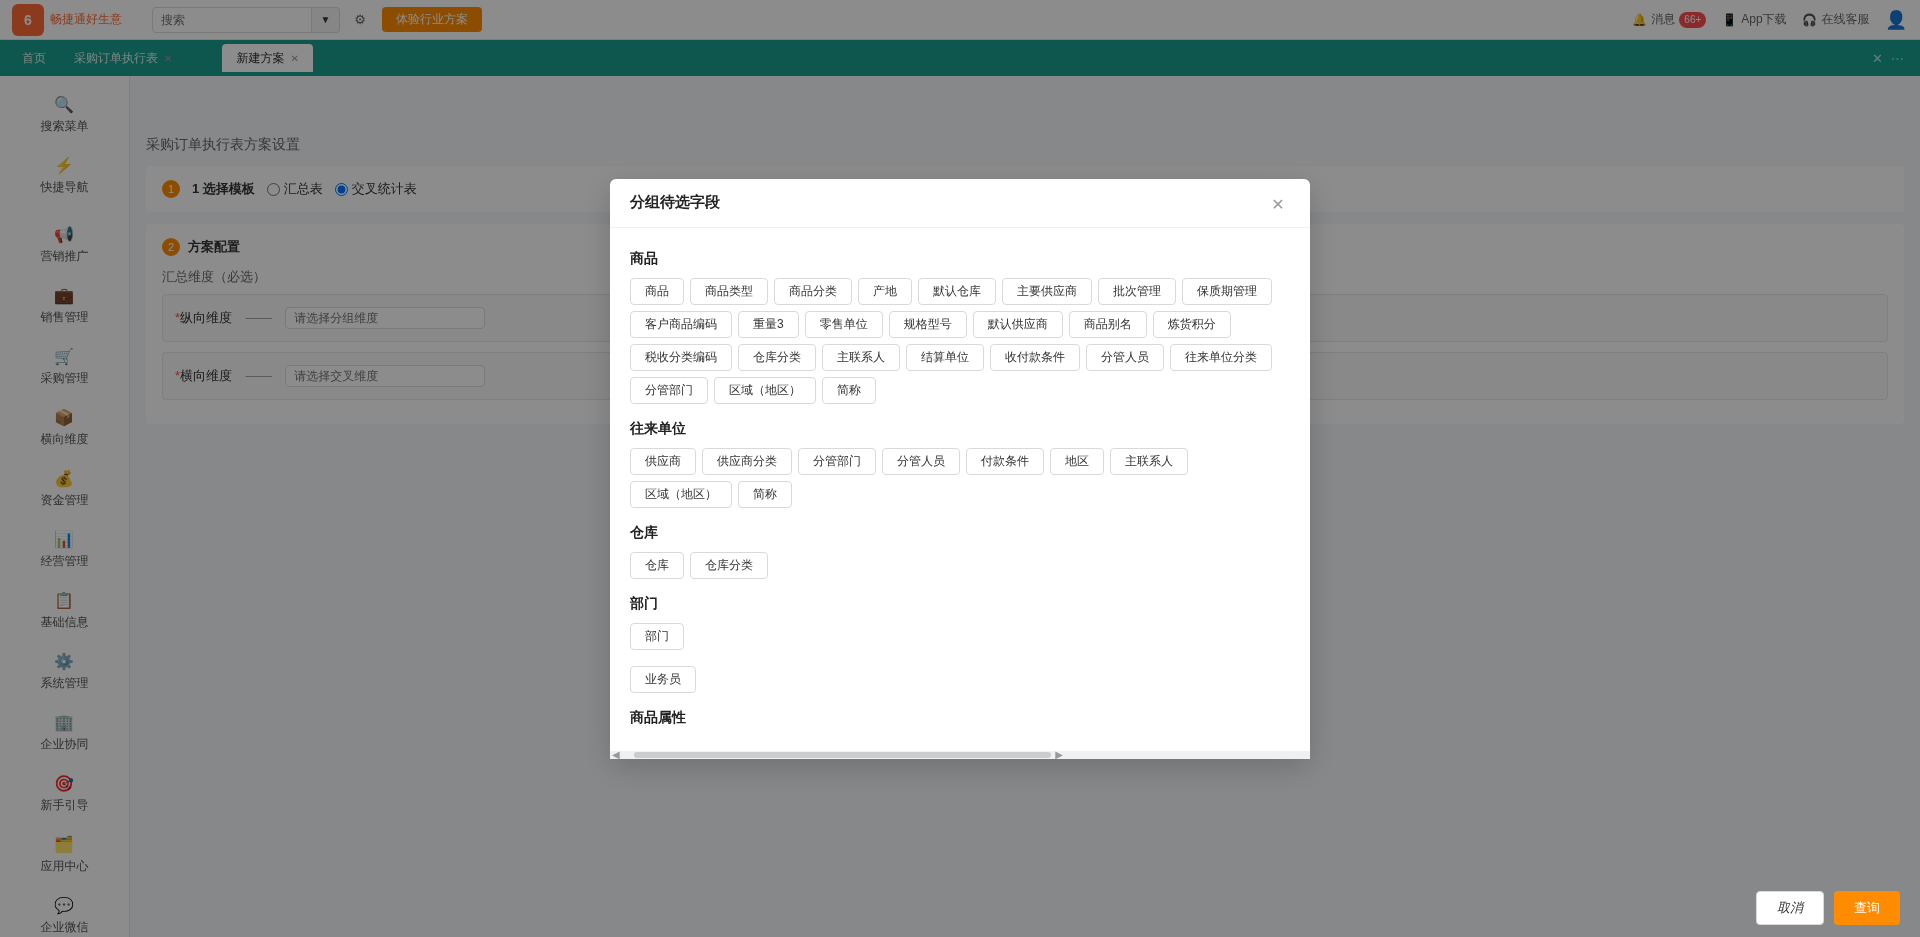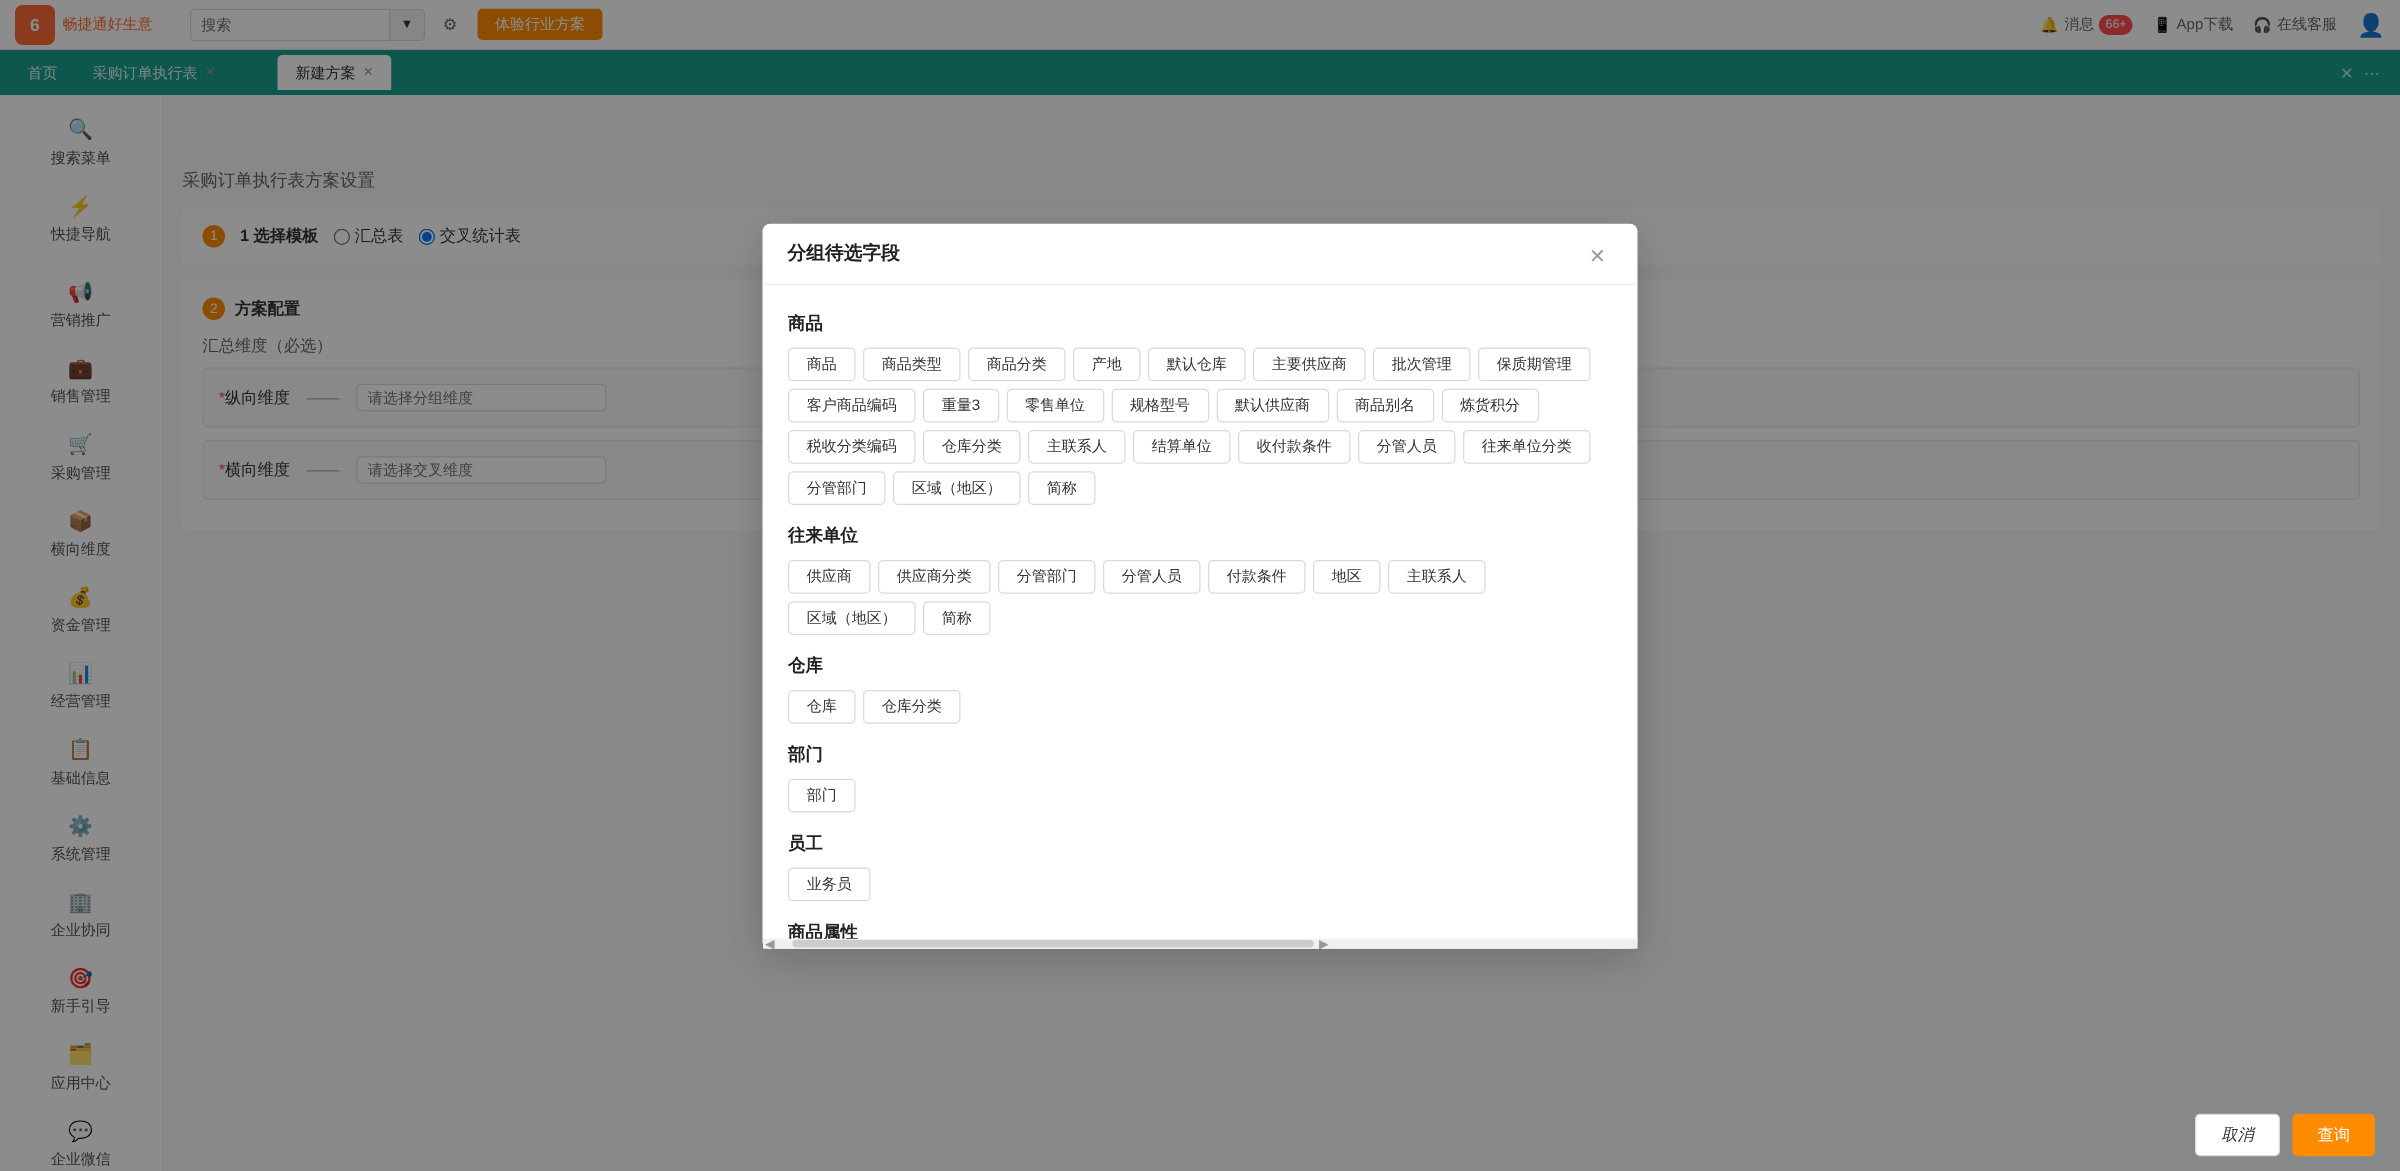--- a/index.html
+++ b/index.html
@@ -378,21 +378,20 @@
       </div>
       <div class="section-title">仓库</div>
       <div class="field-tags">
         <div class="field-tag">仓库</div>
         <div class="field-tag">仓库分类</div>
       </div>
       <div class="section-title">部门</div>
       <div class="field-tags">
         <div class="field-tag">部门</div>
       </div>
-      <div class="section-title">员工</div>
       <div class="field-tags">
         <div class="field-tag">业务员</div>
       </div>
       <div class="section-title">商品属性</div>
     </div>
   <div class="modal-hscroll">
     <div style="font-size:10px; color:#999; margin-right:4px;">◀</div>
     <div class="hscroll-thumb"></div>
     <div style="font-size:10px; color:#999; margin-left:4px;">▶</div>
   </div>

